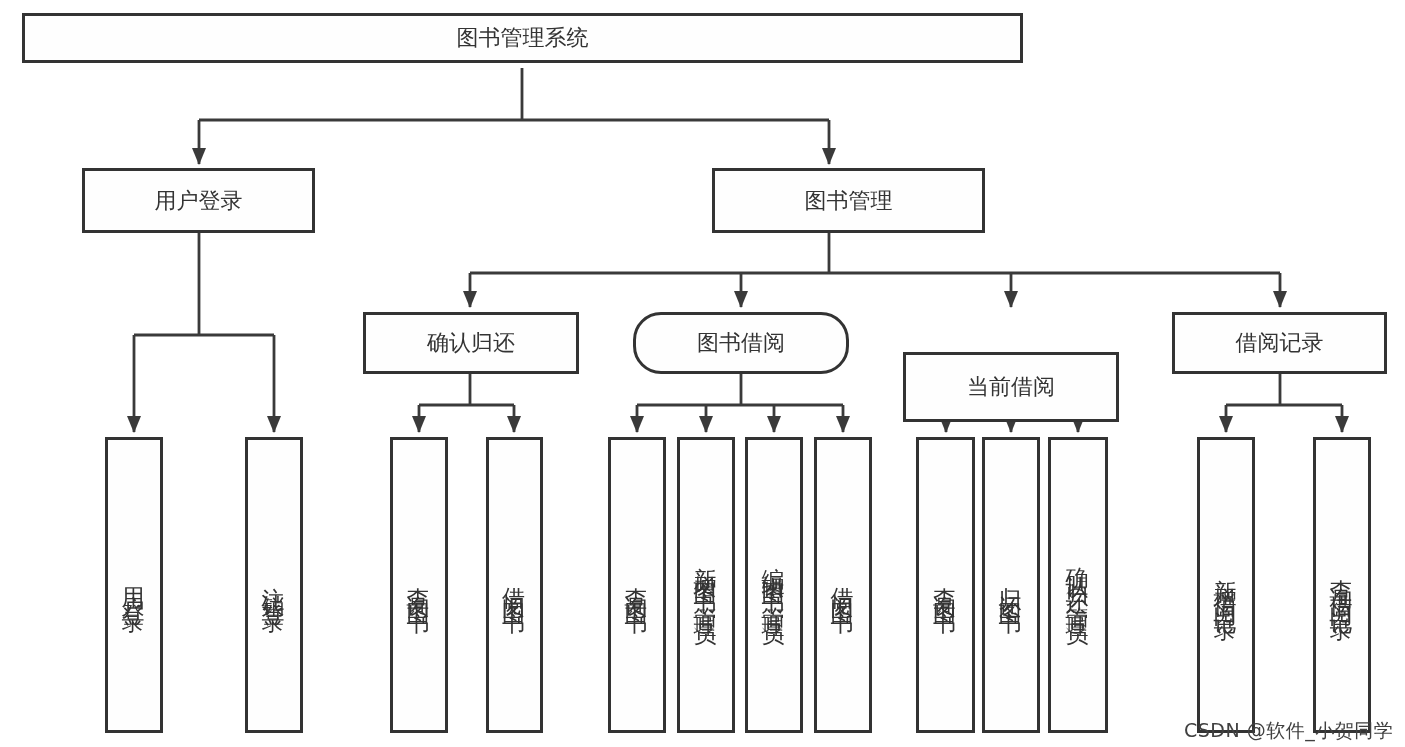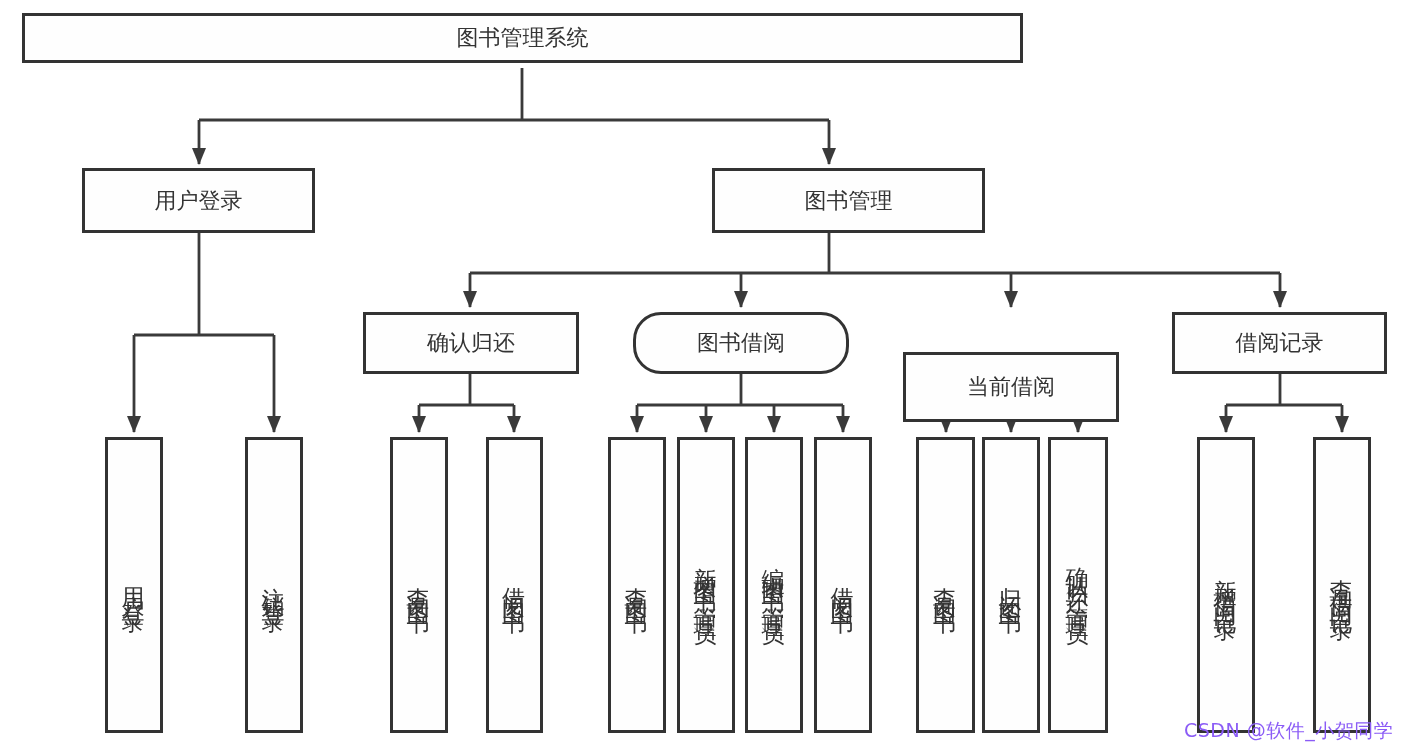--- a/index.html
+++ b/index.html
@@ -28,21 +28,21 @@
     writing-mode:vertical-rl;
     text-orientation:mixed;
     font-size:23px;
     letter-spacing:8px;
     white-space:normal;
   }
   .watermark{
     position:absolute;z-index:5;
     left:1184px;top:718px;
     font-size:19px;
-    color:#8b5cf6;
+    color:#404040;
     letter-spacing:0.5px;
     white-space:nowrap;
   }
 </style>
 </head>
 <body>
 
 <div class="stage">
 
   <svg class="wires" width="1405" height="747" viewBox="0 0 1405 747">

